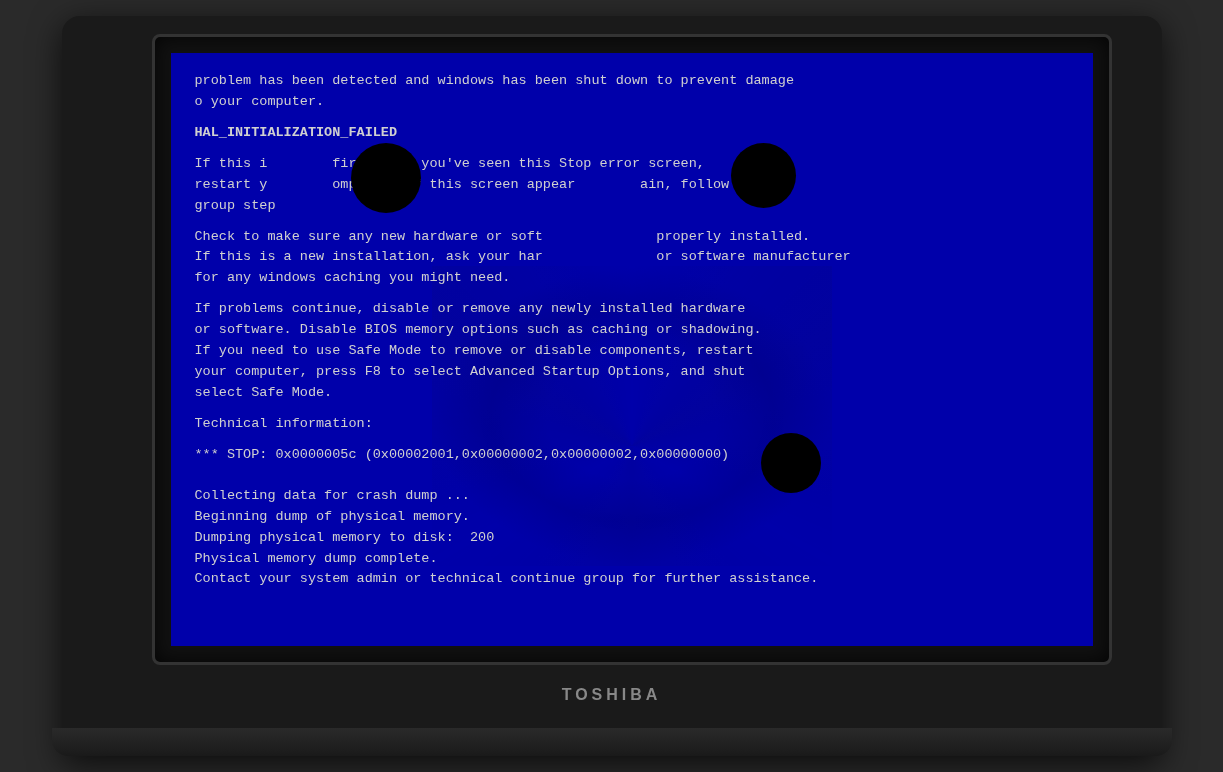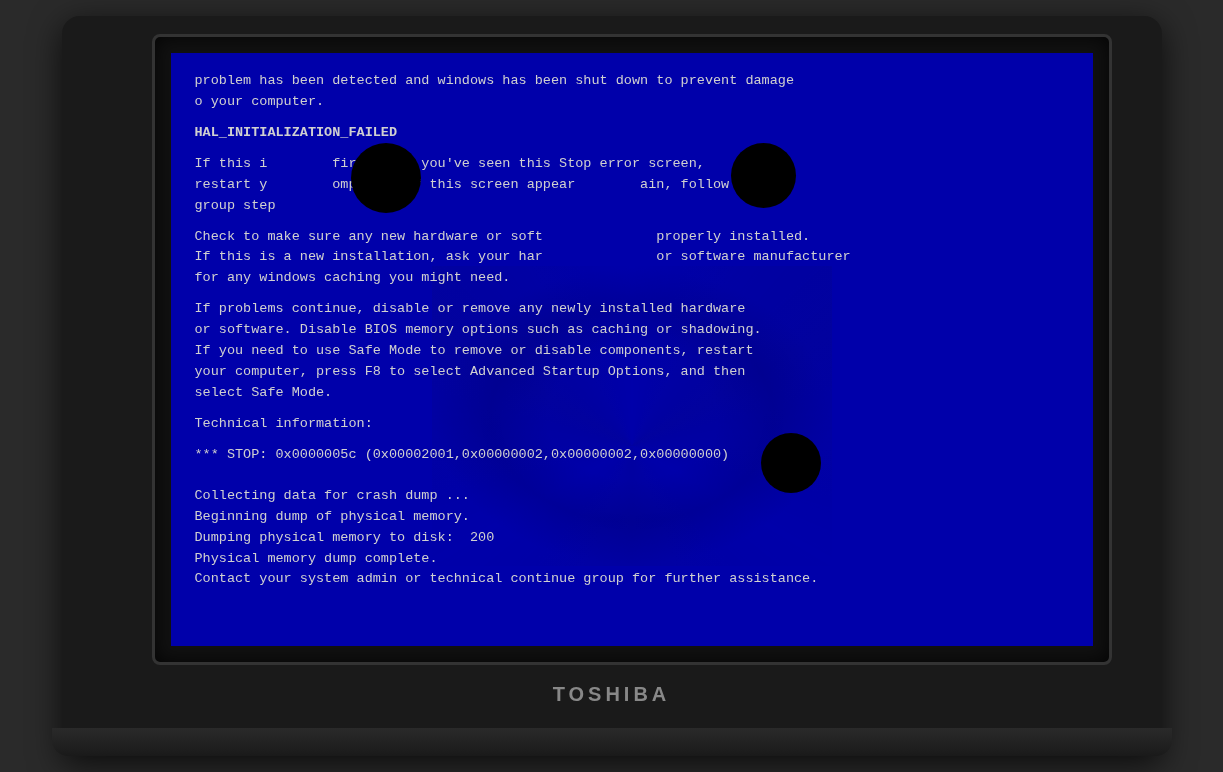--- a/index.html
+++ b/index.html
@@ -99,21 +99,21 @@
       width: 100%;
       height: 60px;
       display: flex;
       align-items: center;
       justify-content: center;
       position: relative;
     }
 
     .laptop-brand {
       color: #888;
-      font-size: 20px;
+      font-size: 16px;
       font-weight: bold;
       letter-spacing: 4px;
       text-transform: uppercase;
       font-family: Arial, sans-serif;
     }
 
     .laptop-base {
       width: 1120px;
       height: 28px;
       background: linear-gradient(to bottom, #2a2a2a, #1a1a1a);
@@ -141,21 +141,21 @@
       <div class="bsod-line">restart y        omputer. If this screen appear        ain, follow</div>
       <div class="bsod-line">group step</div>
       <div class="bsod-spacer"></div>
       <div class="bsod-line">Check to make sure any new hardware or soft              properly installed.</div>
       <div class="bsod-line">If this is a new installation, ask your har              or software manufacturer</div>
       <div class="bsod-line">for any windows caching you might need.</div>
       <div class="bsod-spacer"></div>
       <div class="bsod-line">If problems continue, disable or remove any newly installed hardware</div>
       <div class="bsod-line">or software. Disable BIOS memory options such as caching or shadowing.</div>
       <div class="bsod-line">If you need to use Safe Mode to remove or disable components, restart</div>
-      <div class="bsod-line">your computer, press F8 to select Advanced Startup Options, and then</div>
+      <div class="bsod-line">your computer, press F8 to select Advanced Startup Options, and shut</div>
       <div class="bsod-line">select Safe Mode.</div>
       <div class="bsod-spacer"></div>
       <div class="bsod-line">Technical information:</div>
       <div class="bsod-spacer"></div>
       <div class="bsod-line">*** STOP: 0x0000005c (0x00002001,0x00000002,0x00000002,0x00000000)</div>
       <div class="bsod-spacer"></div>
       <div class="bsod-spacer"></div>
       <div class="bsod-line">Collecting data for crash dump ...</div>
       <div class="bsod-line">Beginning dump of physical memory.</div>
       <div class="bsod-line">Dumping physical memory to disk:  200</div>

